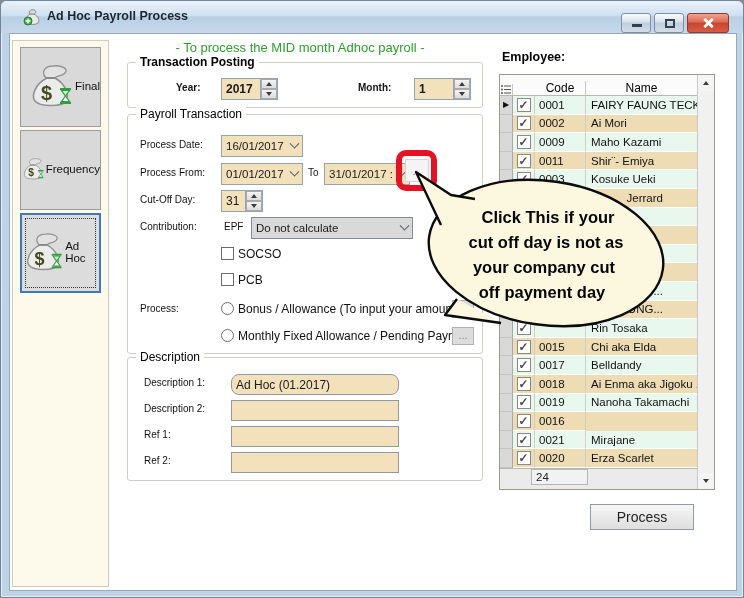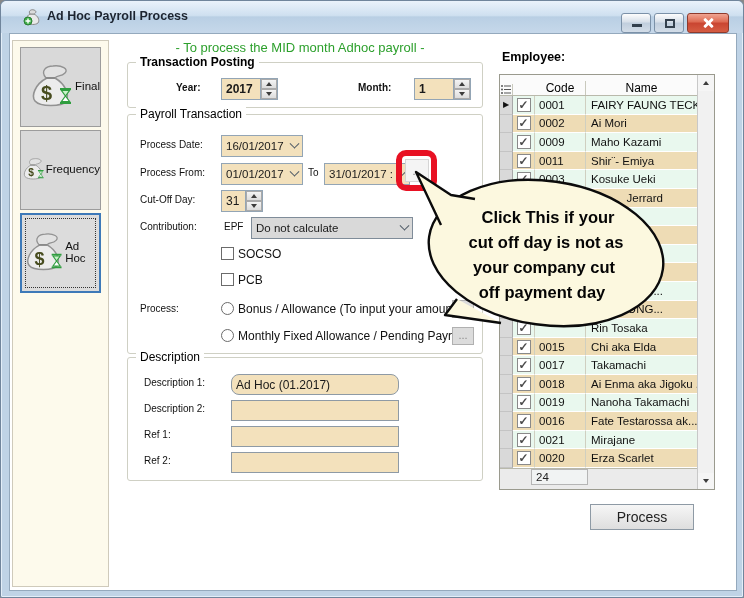--- a/index.html
+++ b/index.html
@@ -384,21 +384,21 @@
               </span>
               <span class="c-code">0015</span>
               <span class="c-name">Chi aka Elda</span>
             </div>
             <div class="t-row green">
               <span class="c-sel"></span>
               <span class="c-chk">
                 <span class="box">✓</span>
               </span>
               <span class="c-code">0017</span>
-              <span class="c-name">Takamachi</span>
+              <span class="c-name">Belldandy</span>
             </div>
             <div class="t-row tan">
               <span class="c-sel"></span>
               <span class="c-chk">
                 <span class="box">✓</span>
               </span>
               <span class="c-code">0018</span>
               <span class="c-name">Ai Enma aka Jigoku ...</span>
             </div>
             <div class="t-row green">
@@ -408,21 +408,20 @@
               </span>
               <span class="c-code">0019</span>
               <span class="c-name">Nanoha Takamachi</span>
             </div>
             <div class="t-row tan">
               <span class="c-sel"></span>
               <span class="c-chk">
                 <span class="box">✓</span>
               </span>
               <span class="c-code">0016</span>
-              <span class="c-name">Fate Testarossa ak...</span>
             </div>
             <div class="t-row green">
               <span class="c-sel"></span>
               <span class="c-chk">
                 <span class="box">✓</span>
               </span>
               <span class="c-code">0021</span>
               <span class="c-name">Mirajane</span>
             </div>
             <div class="t-row tan">

